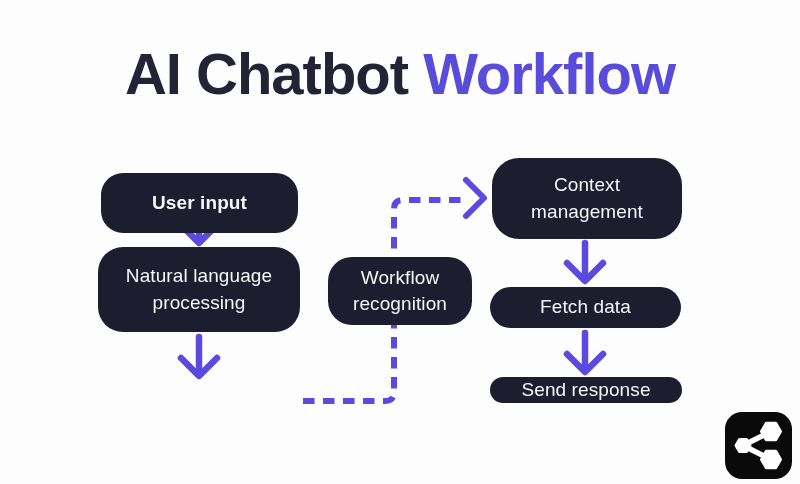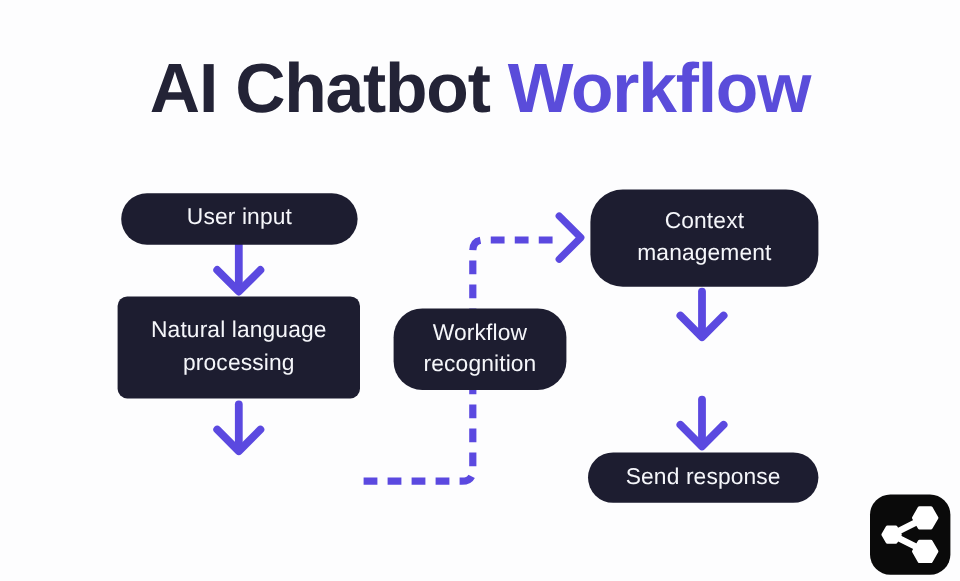--- a/index.html
+++ b/index.html
@@ -32,27 +32,27 @@
   .arrow-layer{position:absolute;top:0;left:0;width:800px;height:484px;}
   .node{
     position:absolute;
     background:var(--node-bg);
     color:var(--node-text);
     display:flex;align-items:center;justify-content:center;
     text-align:center;
     font-size:19px;line-height:1.38;font-weight:500;
     letter-spacing:0.1px;
   }
-  .n-user     {left:101px;top:161px;width:197px;height:43px;border-radius:22px;}
-  .n-nlp      {left:98px; top:247px;width:202px;height:85px;border-radius:8px;padding:16px 14px;justify-content:center;}
+  .n-user     {left:101px;top:173px;width:197px;height:60px;border-radius:22px;font-weight:bold;}
+  .n-nlp      {left:98px; top:247px;width:202px;height:85px;border-radius:25px;padding:16px 14px;justify-content:center;}
   .n-intent   {left:100px;top:383px;width:198px;height:42px;border-radius:21px;}
   .n-response {left:328px;top:257px;width:144px;height:68px;border-radius:24px;padding:0 10px;}
   .n-context  {left:492px;top:158px;width:190px;height:81px;border-radius:27px;padding:0 14px;}
   .n-fetch    {left:490px;top:287px;width:191px;height:41px;border-radius:21px;}
-  .n-send     {left:490px;top:377px;width:192px;height:42px;border-radius:21px;}
+  .n-send     {left:490px;top:377px;width:192px;height:26px;border-radius:21px;}
   .badge{
     position:absolute;left:725px;top:412px;width:67px;height:67px;
     border-radius:17px;background:var(--badge-bg);
     display:flex;align-items:center;justify-content:center;
   }
 </style>
 </head>
 <body>
 
 <div class="canvas">
@@ -97,20 +97,23 @@
 
 
   <div class="node n-response">
     <span>Workflow recognition</span>
   </div>
 
   <div class="node n-context">
     <span>Context management</span>
   </div>
 
+  <div class="node n-fetch">
+    <span>Fetch data</span>
+  </div>
 
   <div class="node n-send">
     <span>Send response</span>
   </div>
 
   <div class="badge">
     <svg width="67" height="67" viewBox="0 0 67 67" xmlns="http://www.w3.org/2000/svg">
       <g stroke="#ffffff" stroke-width="5.5" stroke-linecap="round">
         <path d="M18 33.5 L46 19.5"></path>
         <path d="M18 33.5 L46 47.5"></path>

